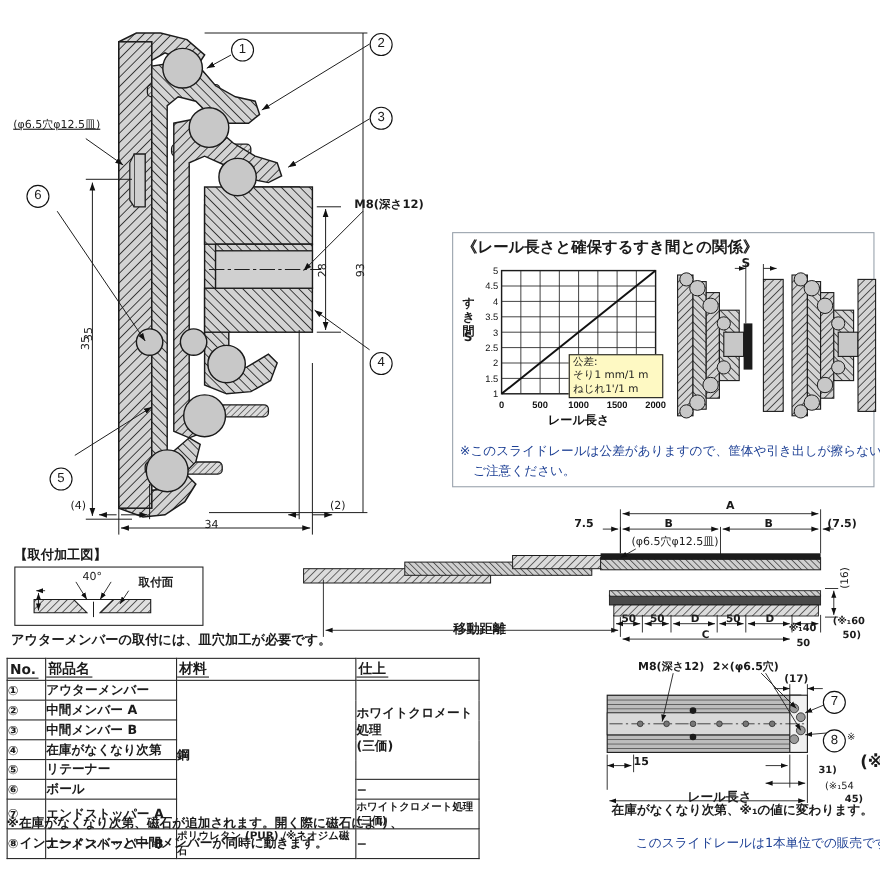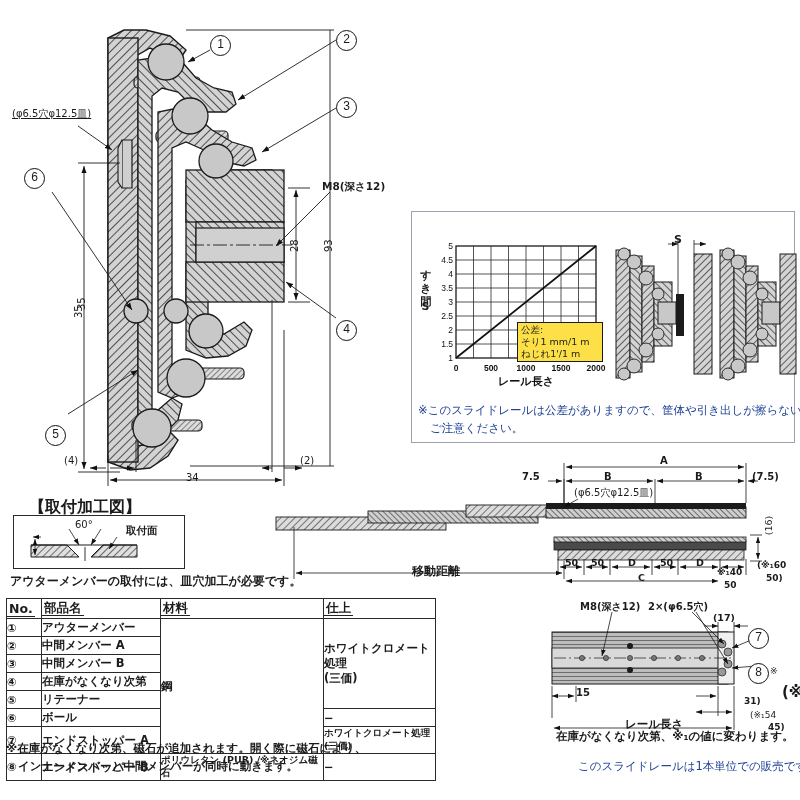--- a/index.html
+++ b/index.html
@@ -168,20 +168,21 @@
 
 <div class="t lbl" style="left:288px;top:240px;transform:rotate(-90deg);">28</div>
 <div class="t lbl" style="left:322px;top:240px;transform:rotate(-90deg);">93</div>
 <div class="t lbl" style="left:186px;top:472px;">34</div>
 <div class="t lbl" style="left:64px;top:455px;">(4)</div>
 <div class="t lbl" style="left:300px;top:455px;">(2)</div>
 
 <div class="t lbl" style="left:72px;top:306px;transform:rotate(-90deg);">35</div>
 
 <div id="graph-panel">
+  <div id="panel-title">《レール長さと確保するすき間との関係》</div>
 
   <svg style="position:absolute;left:6px;top:26px;" width="190" height="150" viewBox="0 0 190 150">
     <g stroke="#2a2a2a" stroke-width="0.8" fill="none">
       <rect x="38" y="8" width="140" height="112" stroke="#1b1b1b" stroke-width="1.3"></rect>
       <line x1="38" y1="22" x2="178" y2="22"></line>
         <line x1="38" y1="36" x2="178" y2="36"></line>
       <line x1="38" y1="50" x2="178" y2="50"></line>
         <line x1="38" y1="64" x2="178" y2="64"></line>
       <line x1="38" y1="78" x2="178" y2="78"></line>
         <line x1="38" y1="92" x2="178" y2="92"></line>
@@ -211,21 +212,21 @@
         <text x="73" y="133">500</text>
         <text x="108" y="133">1000</text>
       <text x="143" y="133">1500</text>
         <text x="178" y="133">2000</text>
     </g>
     <text x="108" y="147" font-size="11" font-weight="bold" text-anchor="middle" fill="#111">レール長さ</text>
   </svg>
 
   <div class="t" style="left:8px;top:50px;font-size:11px;font-weight:bold;writing-mode:vertical-rl;text-orientation:upright;white-space:normal;line-height:1;">すき間 S</div>
 
-  <div class="abs" style="left:105px;top:110px;width:86px;border:1px solid #1b1b1b;background:#fde047;
+  <div class="abs" style="left:105px;top:110px;width:86px;border:1px solid #1b1b1b;background:#fef9c3;
               font-size:9.5px;padding:1px 3px;line-height:1.25;box-sizing:border-box;">
     <div>公差:</div>
     <div>そり1 mm/1 m</div>
     <div>ねじれ1'/1 m</div>
   </div>
 
   <svg style="position:absolute;left:196px;top:24px;" width="184" height="160" viewBox="0 0 184 160">
     <defs>
       <pattern id="hs" width="5" height="5" patternTransform="rotate(45)" patternUnits="userSpaceOnUse">
         <rect width="5" height="5" fill="#d4d4d4"></rect>
@@ -280,40 +281,40 @@
       </g>
       <rect x="68" y="18" width="16" height="120" fill="url(#hs)" stroke="#1b1b1b" stroke-width="1"></rect>
     </g>
   </svg>
   <div class="t" style="left:262px;top:22px;font-size:11px;font-weight:bold;">S</div>
 
   <div class="t note-blue" style="left:6px;top:192px;font-size:11.5px;">※このスライドレールは公差がありますので、筐体や引き出しが擦らないよう</div>
   <div class="t note-blue" style="left:18px;top:210px;font-size:11.5px;">ご注意ください。</div>
 </div>
 
-<div class="t lbl-b" style="left:13px;top:498px;font-size:16px;margin-left:16px;">【取付加工図】</div>
+<div class="t lbl-b" style="left:13px;top:498px;font-size:12px;">【取付加工図】</div>
 <div id="mount-box"></div>
 <svg class="abs" style="left:13px;top:515px;" width="172" height="54" viewBox="0 0 172 54">
   <defs>
     <pattern id="hm" width="5" height="5" patternTransform="rotate(45)" patternUnits="userSpaceOnUse">
       <rect width="5" height="5" fill="#e0e0e0"></rect>
         <line x1="0" y1="0" x2="0" y2="5" stroke="#2b2b2b" stroke-width="1.3"></line>
     </pattern>
   </defs>
   <path d="M18,30 L54,30 L66,42 L18,42 Z" fill="url(#hm)" stroke="#1b1b1b" stroke-width="1"></path>
   <path d="M78,42 L90,30 L124,30 L124,42 Z" fill="url(#hm)" stroke="#1b1b1b" stroke-width="1"></path>
   <line x1="72" y1="32" x2="72" y2="46" stroke="#1b1b1b" stroke-width="0.9"></line>
   <line x1="18" y1="30" x2="124" y2="30" stroke="#1b1b1b" stroke-width="1"></line>
   <path d="M56,14 L66,30" stroke="#1b1b1b" stroke-width="0.8" fill="none" marker-end="url(#arrL)"></path>
   <path d="M88,14 L78,30" stroke="#1b1b1b" stroke-width="0.8" fill="none" marker-end="url(#arrL)"></path>
   <path d="M104,22 L96,34" stroke="#1b1b1b" stroke-width="0.8" fill="none" marker-end="url(#arrL)"></path>
   <line x1="20" y1="22" x2="28" y2="22" stroke="#1b1b1b" stroke-width="0.8" marker-start="url(#arrR)"></line>
   <line x1="22" y1="24" x2="22" y2="40" stroke="#1b1b1b" stroke-width="0.8" marker-start="url(#arrR)" marker-end="url(#arrL)"></line>
 </svg>
-<div class="t" style="left:75px;top:519px;font-size:10px;">60°</div>
+<div class="t" style="left:75px;top:519px;font-size:10px;">40°</div>
 <div class="t lbl-b" style="left:126px;top:524px;">取付面</div>
 <div class="t" style="left:10px;top:575px;font-size:12px;font-weight:bold;">アウターメンバーの取付には、皿穴加工が必要です。</div>
 
 <table id="parts-table">
   <thead>
     <tr>
       <th class="col-no"><span>No.</span></th>
       <th class="col-pname"><span>部品名</span></th>
       <th class="col-mat"><span>材料</span></th>
       <th class="col-fin"><span>仕上</span></th>

